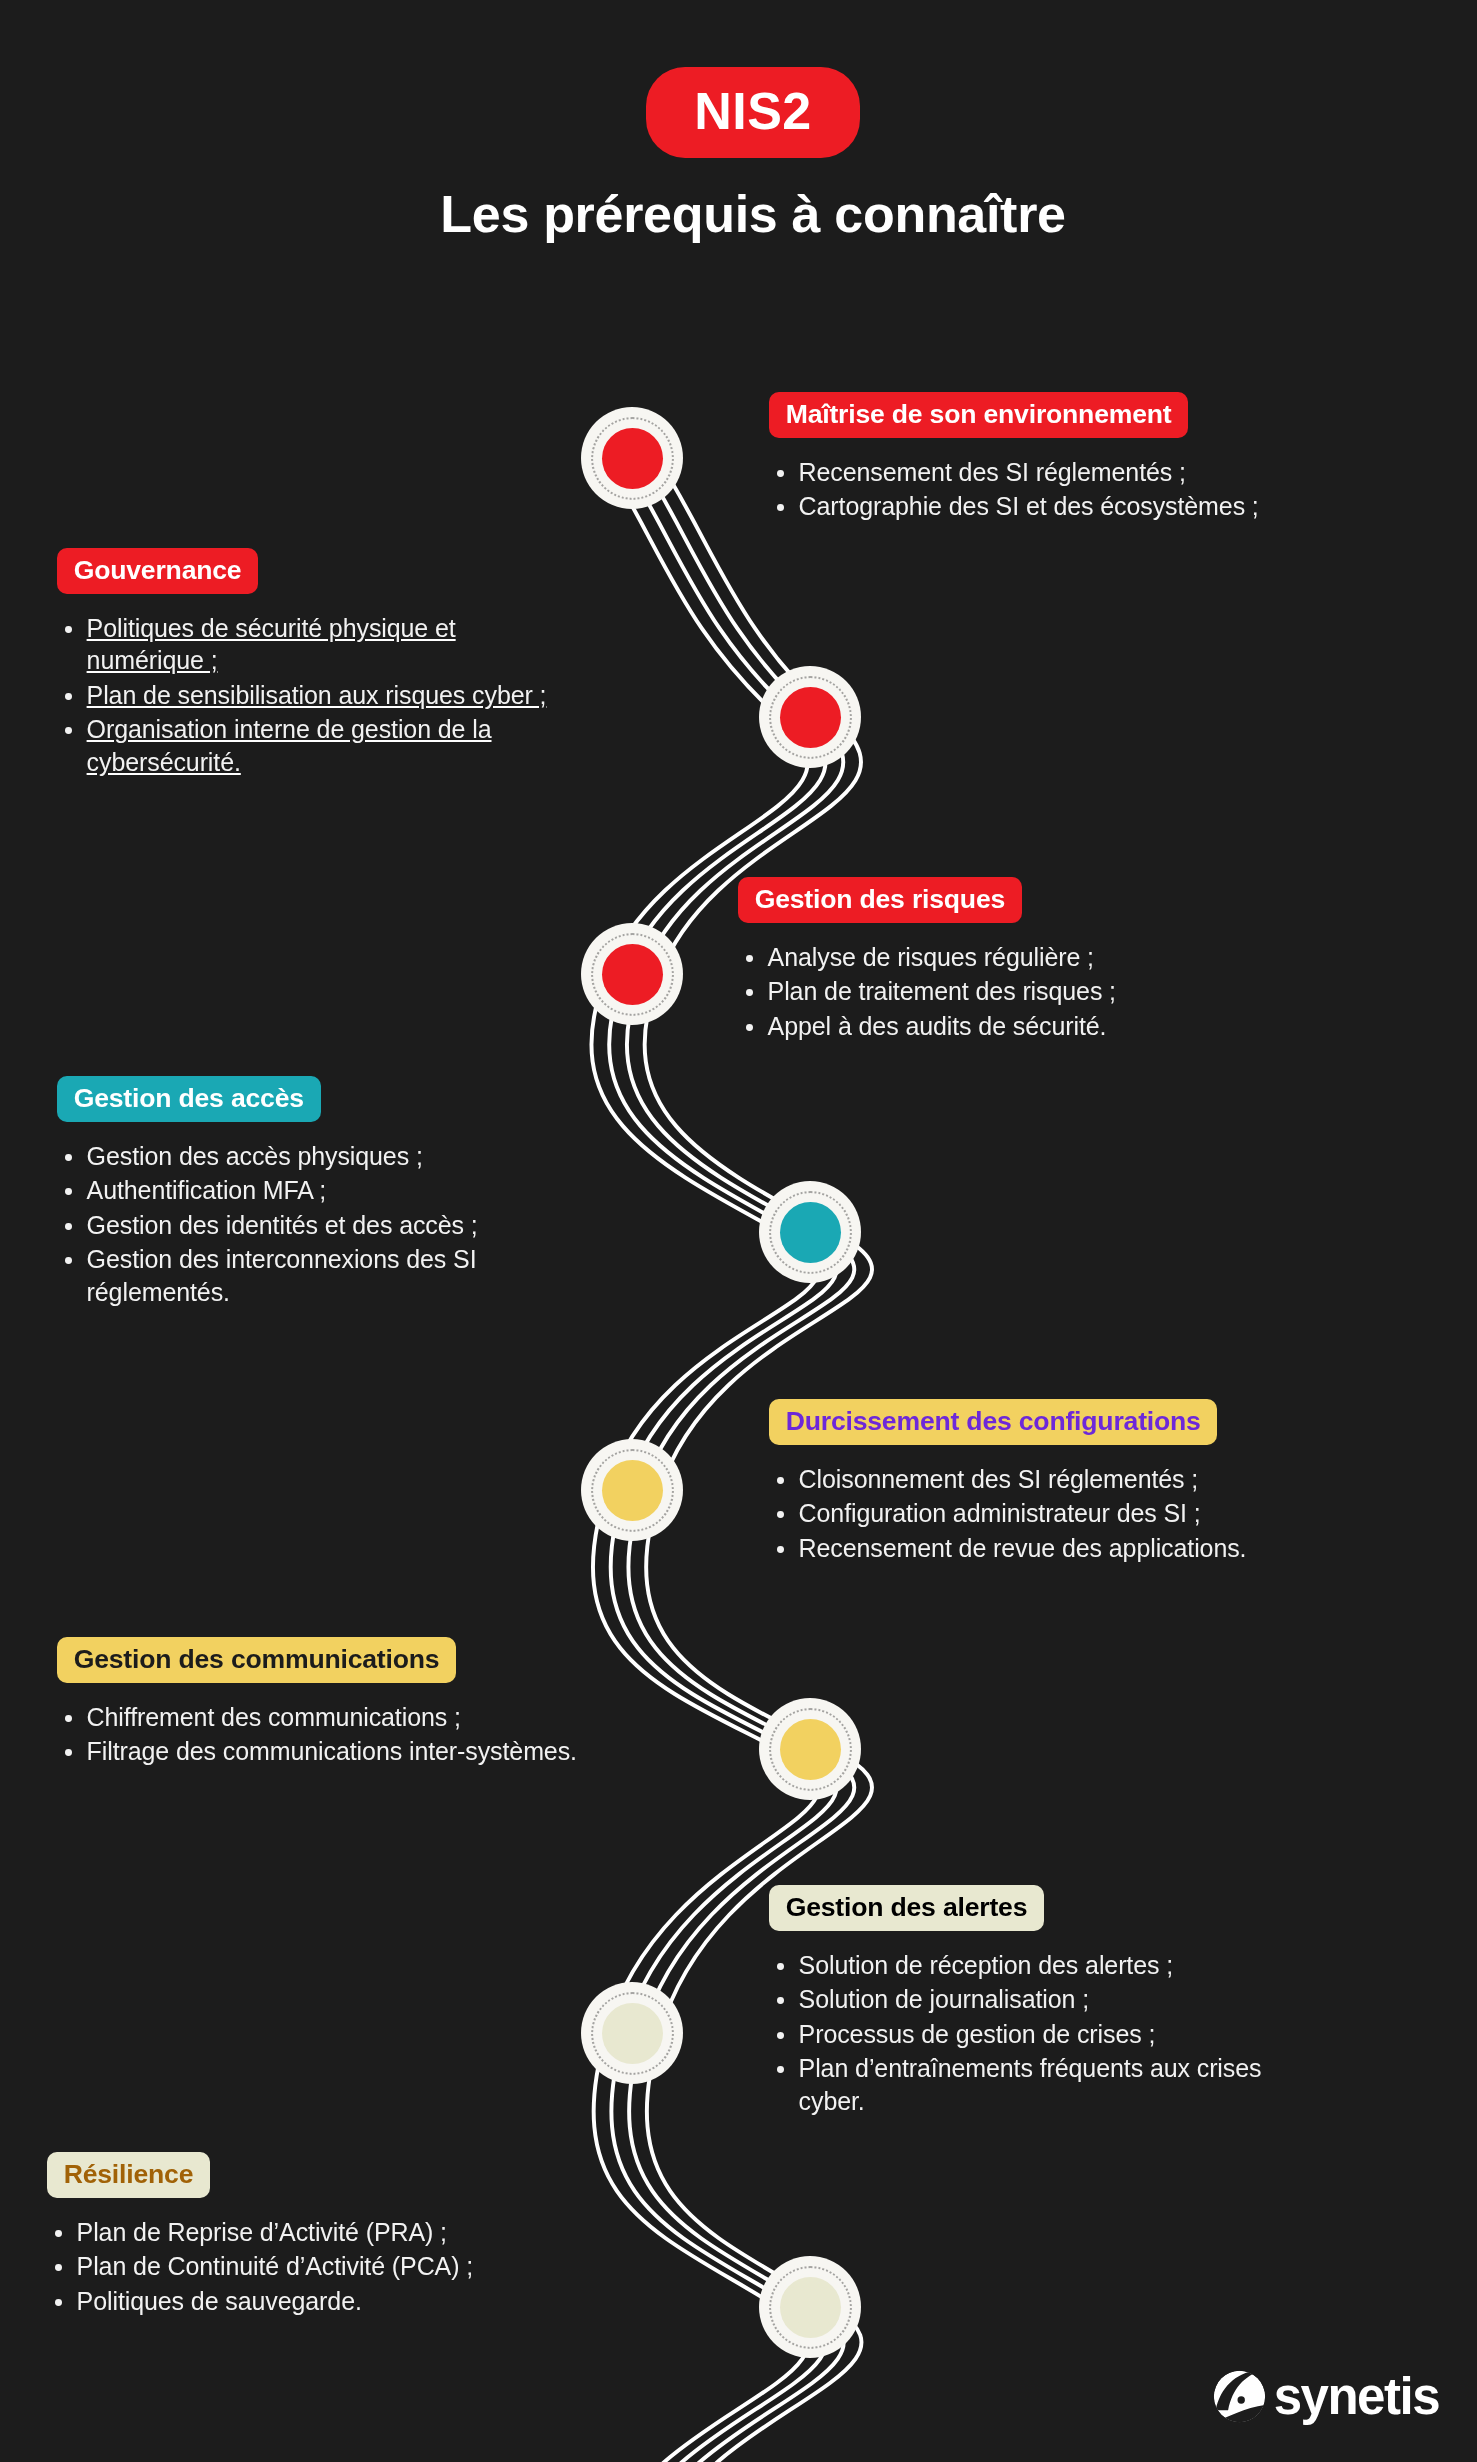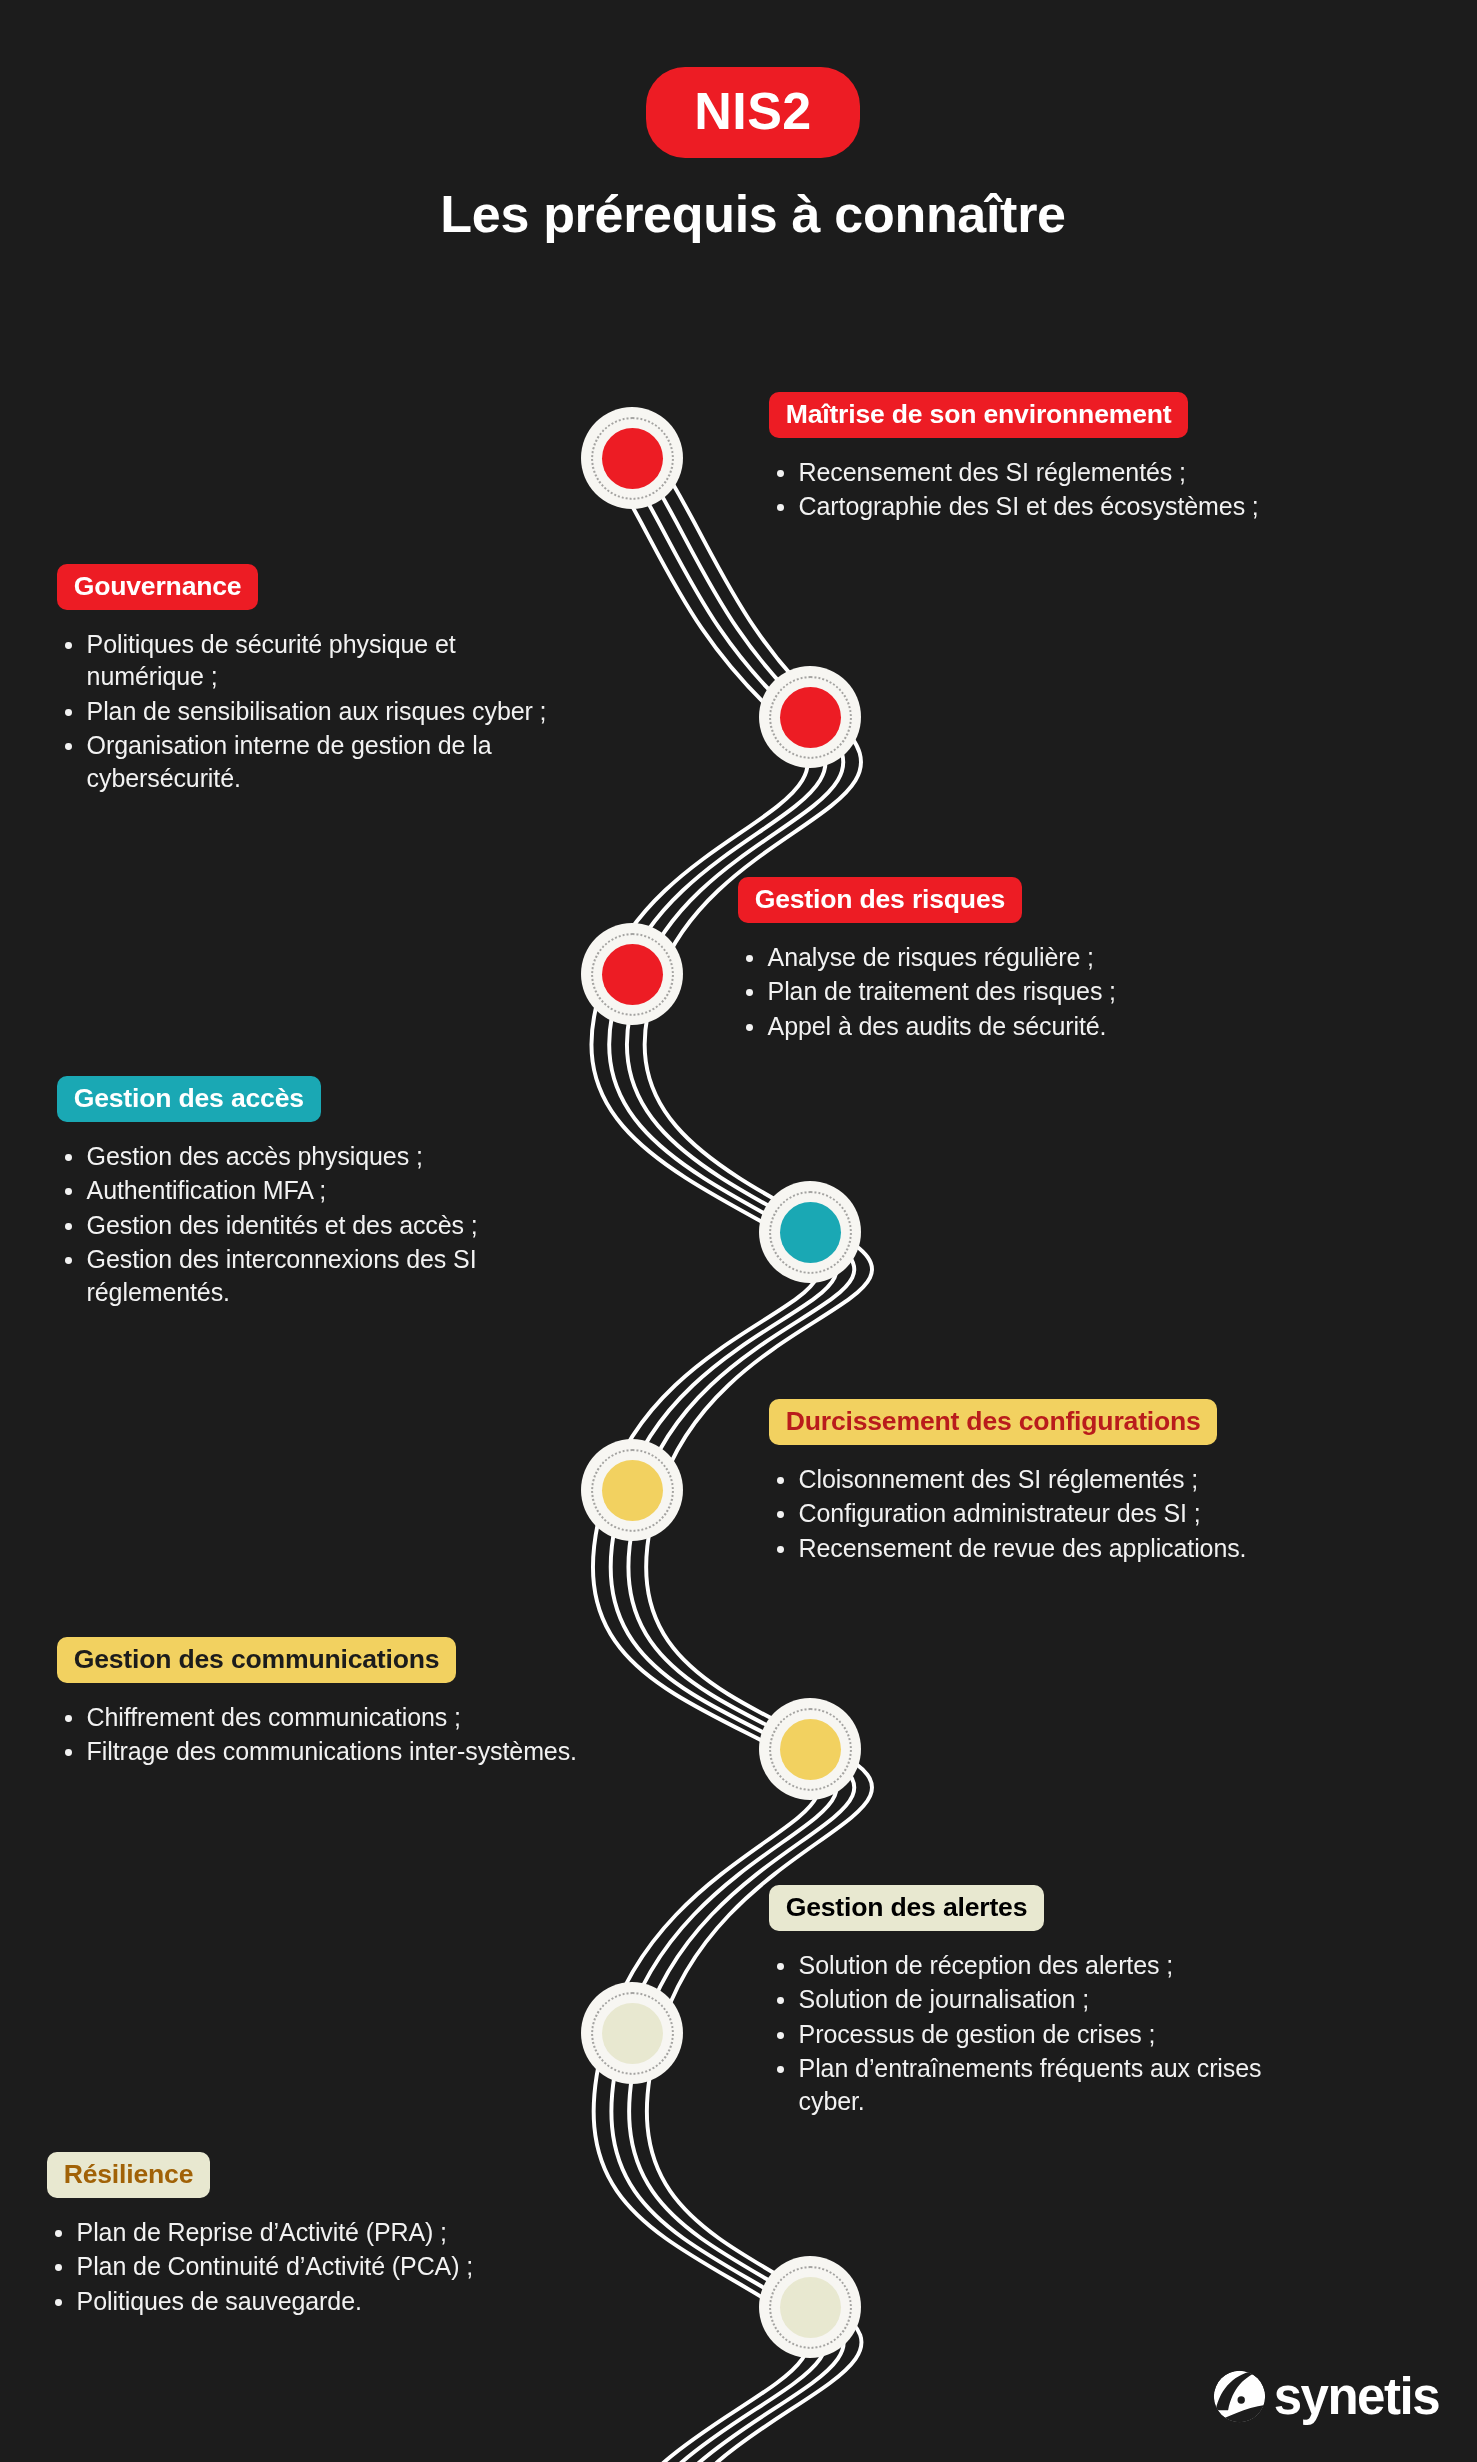--- a/index.html
+++ b/index.html
@@ -206,21 +206,21 @@
   </div>
 
   <div class="block" style="left:769px; top:392px; width:680px;">
     <div class="chip" style="background:#ed1c24; color:#ffffff;">Maîtrise de son environnement</div>
     <ul class="bullets">
       <li>Recensement des SI réglementés ;</li>
       <li>Cartographie des SI et des écosystèmes ;</li>
     </ul>
   </div>
 
-  <div class="block" style="left:57px; top:564px; width:611px;">
+  <div class="block" style="left:57px; top:548px; width:611px;text-decoration:underline;">
     <div class="chip" style="background:#ed1c24; color:#ffffff;">Gouvernance</div>
     <ul class="bullets">
       <li style="max-width:512px;">Politiques de sécurité physique et numérique ;</li>
       <li>Plan de sensibilisation aux risques cyber ;</li>
       <li style="max-width:532px;">Organisation interne de gestion de la cybersécurité.</li>
     </ul>
   </div>
 
   <div class="block" style="left:738px; top:877px; width:680px;">
     <div class="chip" style="background:#ed1c24; color:#ffffff;">Gestion des risques</div>
@@ -235,21 +235,21 @@
     <div class="chip" style="background:#1aa8b4; color:#ffffff;">Gestion des accès</div>
     <ul class="bullets">
       <li>Gestion des accès physiques ;</li>
       <li>Authentification MFA ;</li>
       <li>Gestion des identités et des accès ;</li>
       <li style="max-width:552px;">Gestion des interconnexions des SI réglementés.</li>
     </ul>
   </div>
 
   <div class="block" style="left:769px; top:1399px; width:680px;">
-    <div class="chip" style="background:#f2d160; color:#b91c1c;">Durcissement des configurations</div>
+    <div class="chip" style="background:#f2d160; color:#6d28d9;">Durcissement des configurations</div>
     <ul class="bullets">
       <li>Cloisonnement des SI réglementés ;</li>
       <li>Configuration administrateur des SI ;</li>
       <li>Recensement de revue des applications.</li>
     </ul>
   </div>
 
   <div class="block" style="left:57px; top:1637px; width:611px;">
     <div class="chip" style="background:#f2d160; color:#1c1c1c;">Gestion des communications</div>
     <ul class="bullets">

